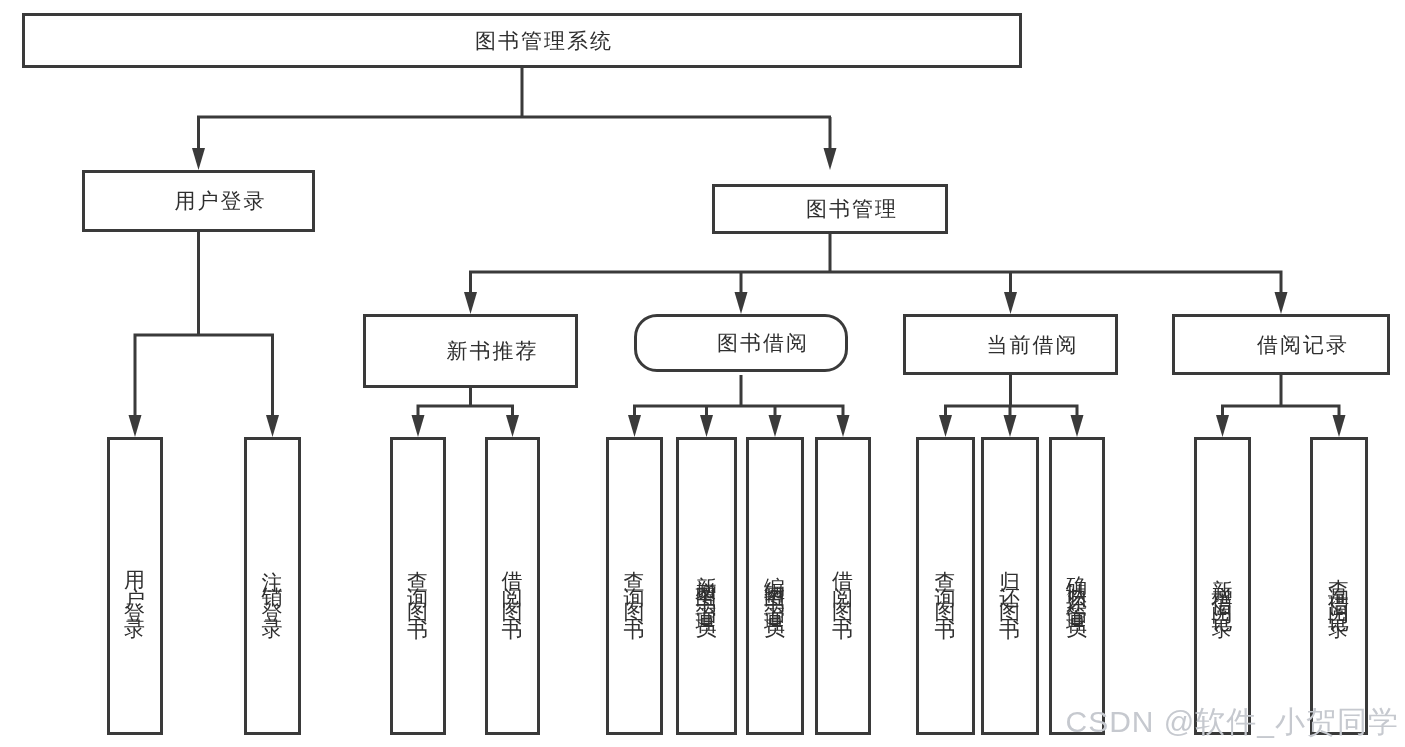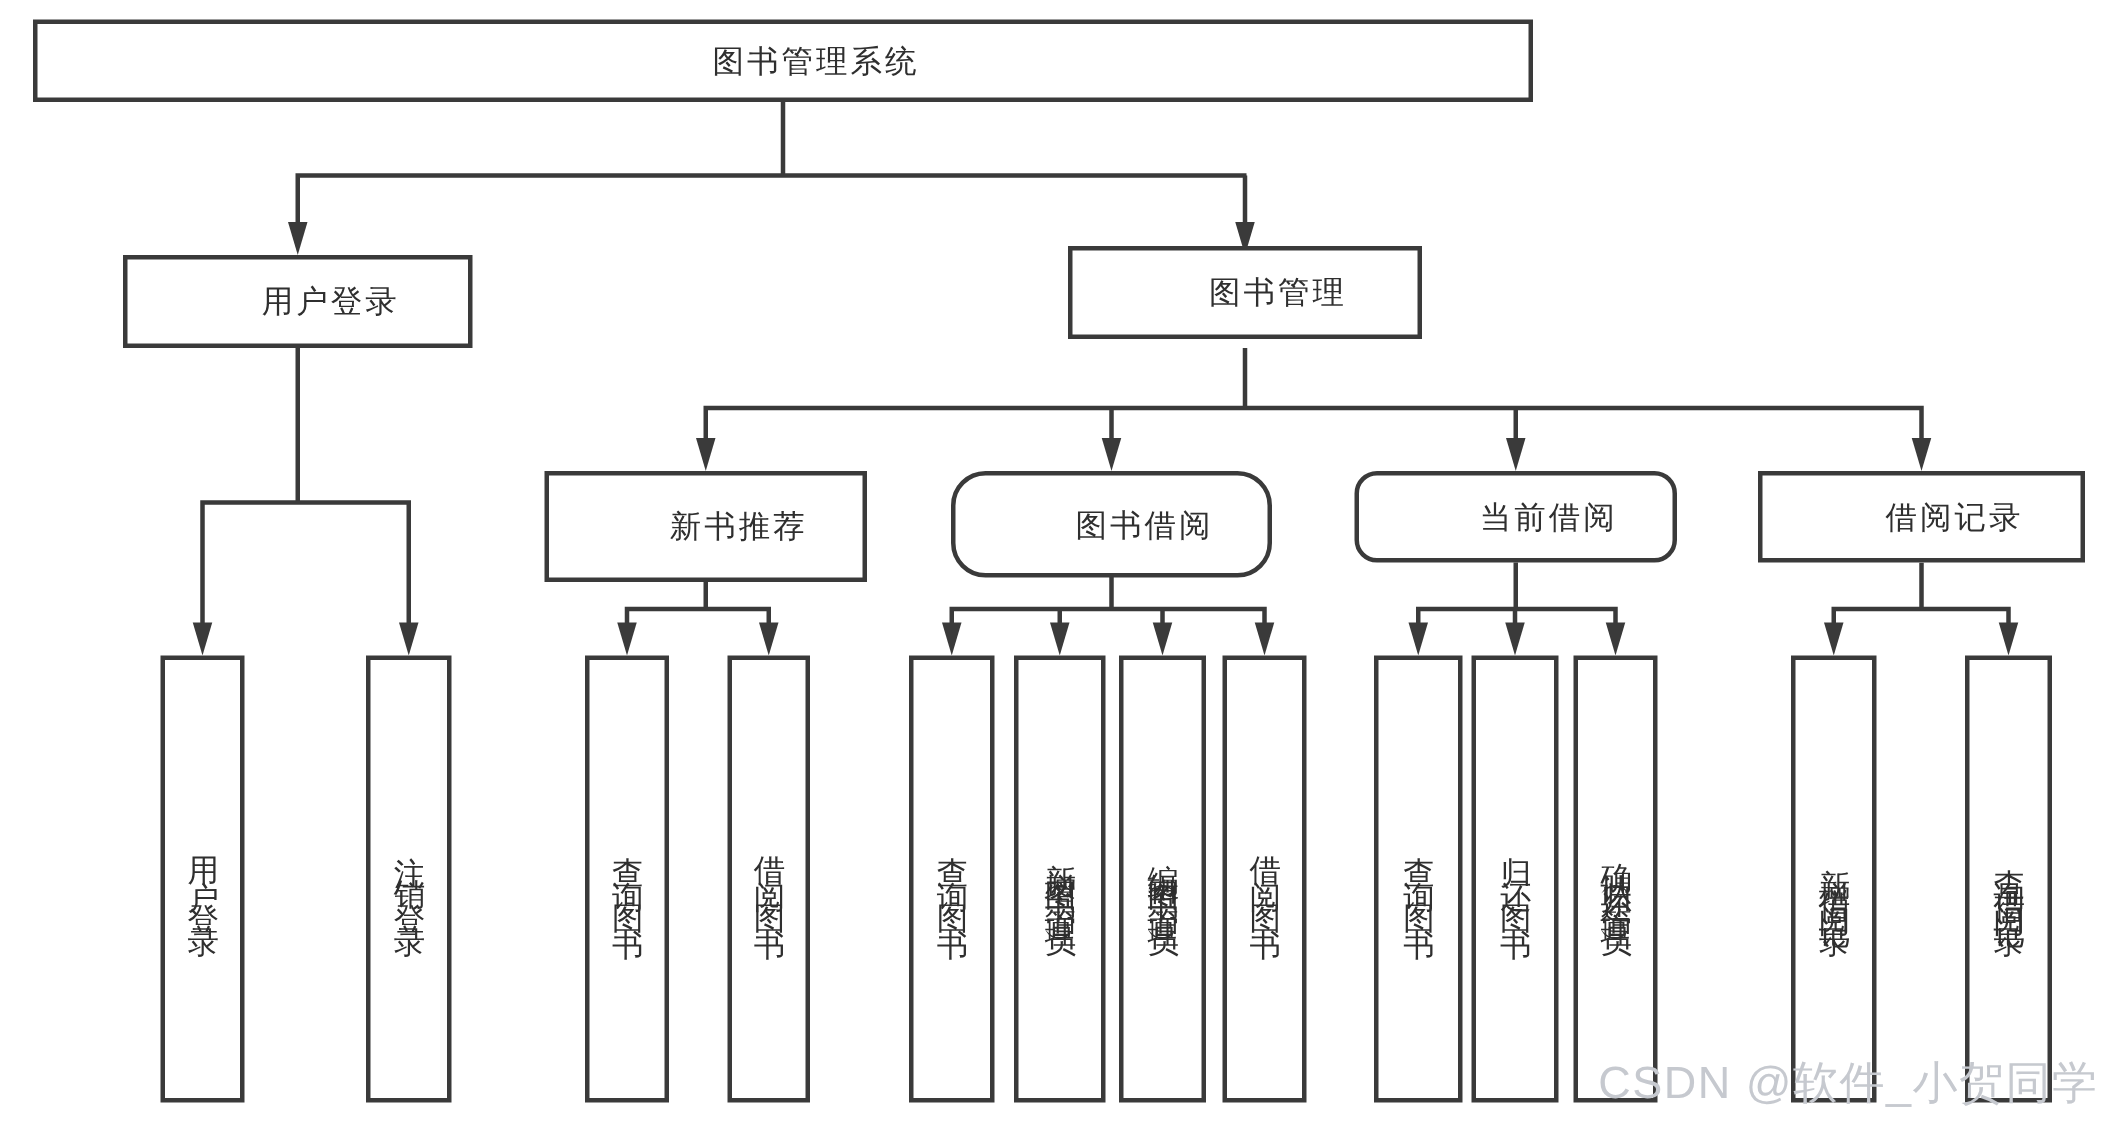--- a/index.html
+++ b/index.html
@@ -116,31 +116,31 @@
     </g>
   </svg>
 
   <div class="node hbox" style="left:22px; top:13px; width:1000px; height:55px;">
     <span>图书管理系统</span>
   </div>
 
   <div class="node hbox" style="left:82px; top:170px; width:233px; height:62px;">
     <span>用户登录</span>
   </div>
-  <div class="node hbox" style="left:712px; top:164px; width:236px; height:62px;">
+  <div class="node hbox" style="left:712px; top:184px; width:236px; height:50px;">
     <span>图书管理</span>
   </div>
 
   <div class="node hbox" style="left:363px; top:314px; width:215px; height:74px;">
     <span>新书推荐</span>
   </div>
-  <div class="node hbox" style="left:634px; top:314px; width:214px; height:71px;border-radius:23px;">
+  <div class="node hbox" style="left:634px; top:314px; width:214px; height:58px;border-radius:23px;">
     <span>图书借阅</span>
   </div>
-  <div class="node hbox" style="left:903px; top:314px; width:215px; height:61px;border-radius:15px;">
+  <div class="node hbox" style="left:903px; top:314px; width:215px; height:61px;">
     <span>当前借阅</span>
   </div>
   <div class="node hbox" style="left:1172px; top:314px; width:218px; height:61px;">
     <span>借阅记录</span>
   </div>
 
   <div class="node vbox sp4" style="left:107px; top:437px; width:56px; height:298px;">
     <span class="vtext">用户登录</span>
   </div>
   <div class="node vbox sp4" style="left:244px; top:437px; width:57px; height:298px;">

